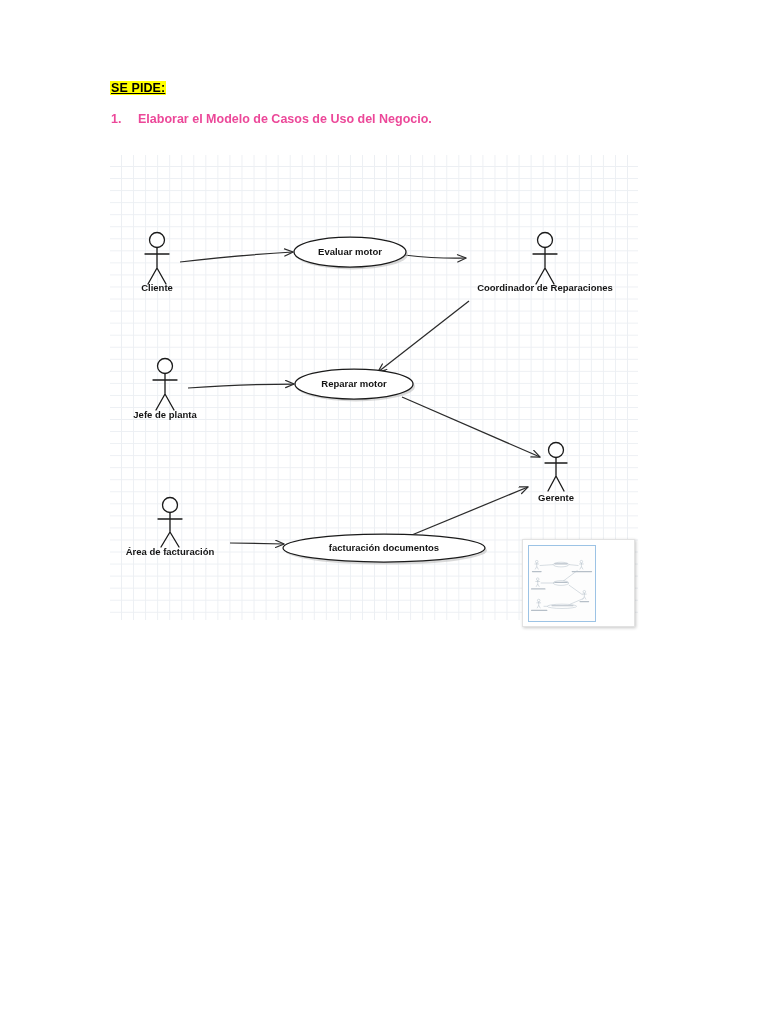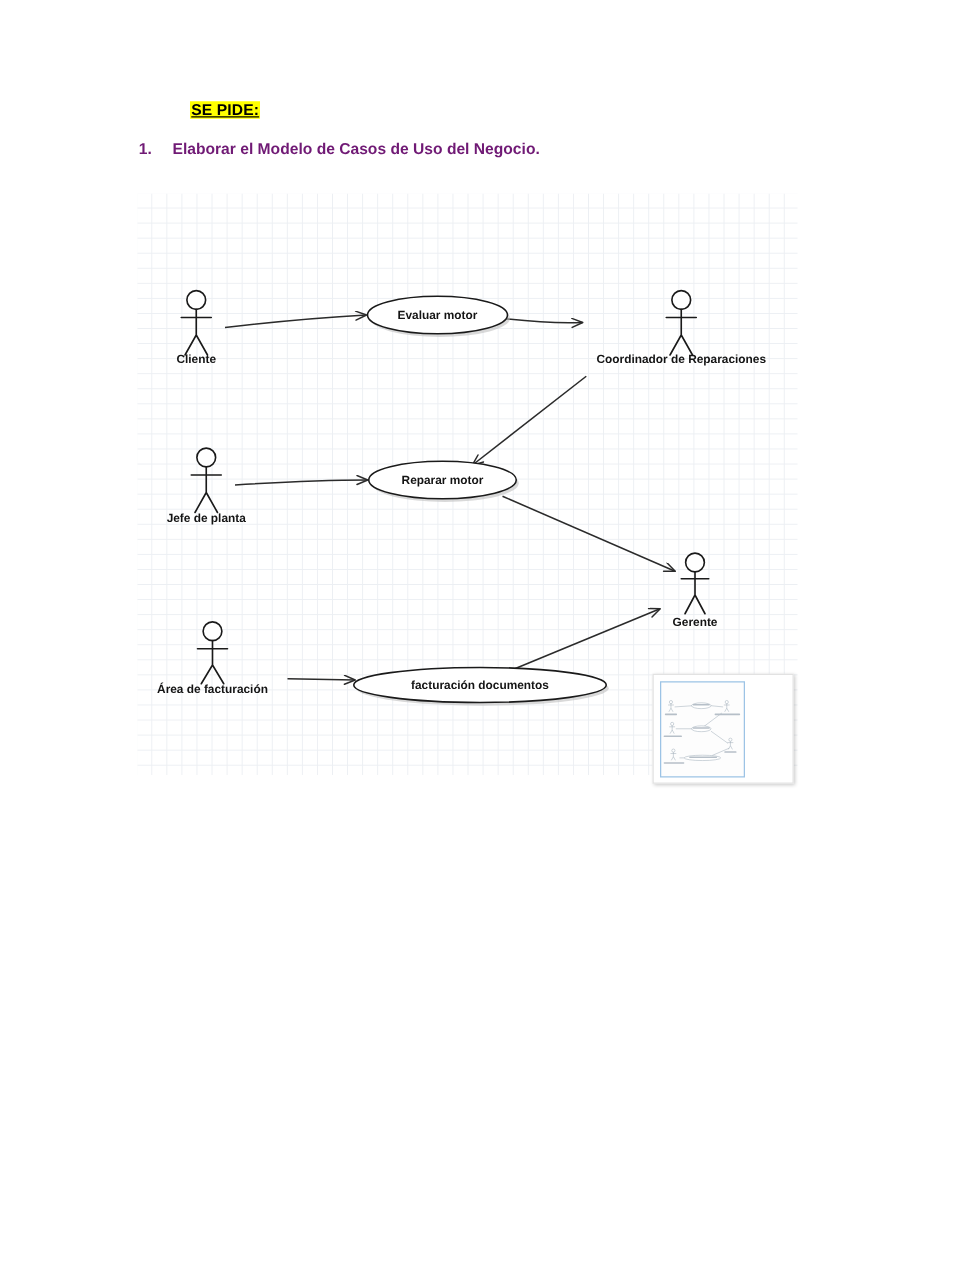--- a/index.html
+++ b/index.html
@@ -22,29 +22,28 @@
     top: 81px;
     font-size: 12.5px;
     font-weight: bold;
     color: #000000;
     letter-spacing: 0.1px;
   }
   .doc-heading .hl {
     background: #ffff00;
     text-decoration: underline;
     padding: 0 1px;
-    margin-left: 42px;
   }
   .doc-list-item {
     position: absolute;
     left: 111px;
     top: 112px;
     font-size: 12.5px;
     font-weight: bold;
-    color: #701a75;
+    color: #ec4899;
     white-space: nowrap;
   }
   .doc-list-item .num {
     display: inline-block;
     width: 27px;
   }
 
   
   #diagram-canvas {
     position: absolute;

